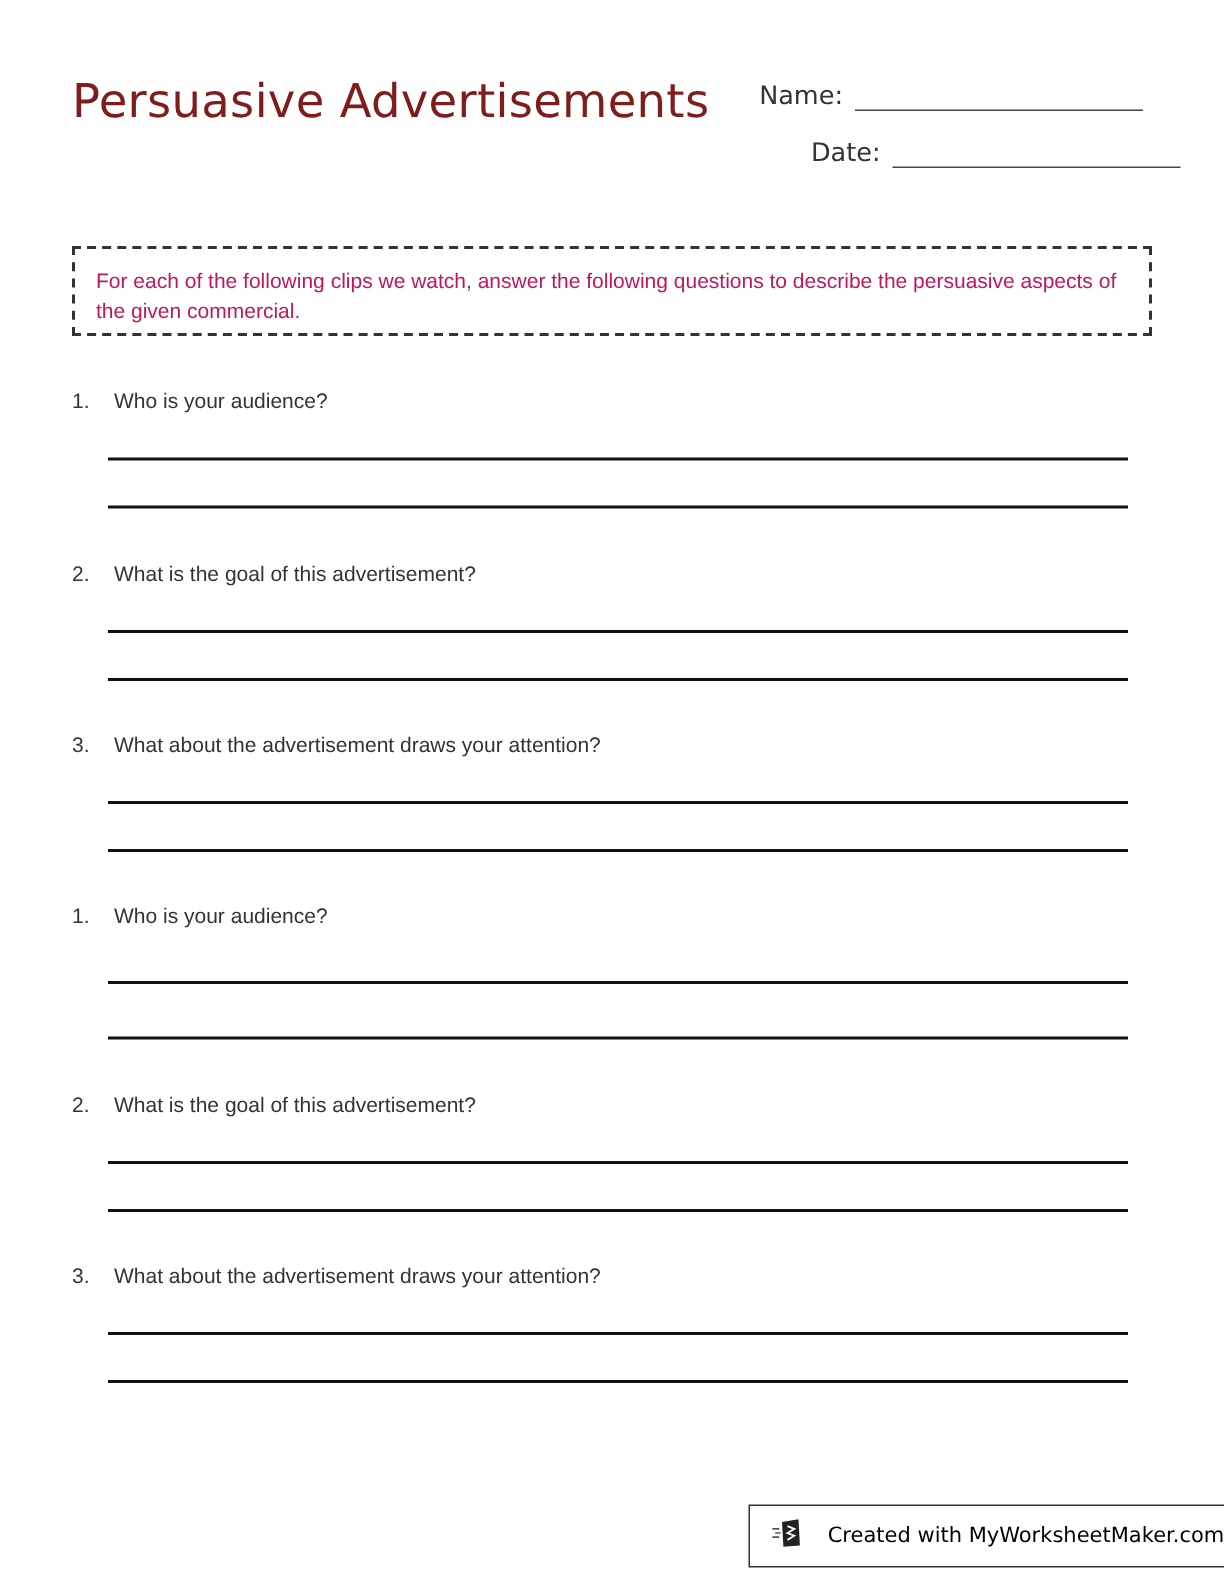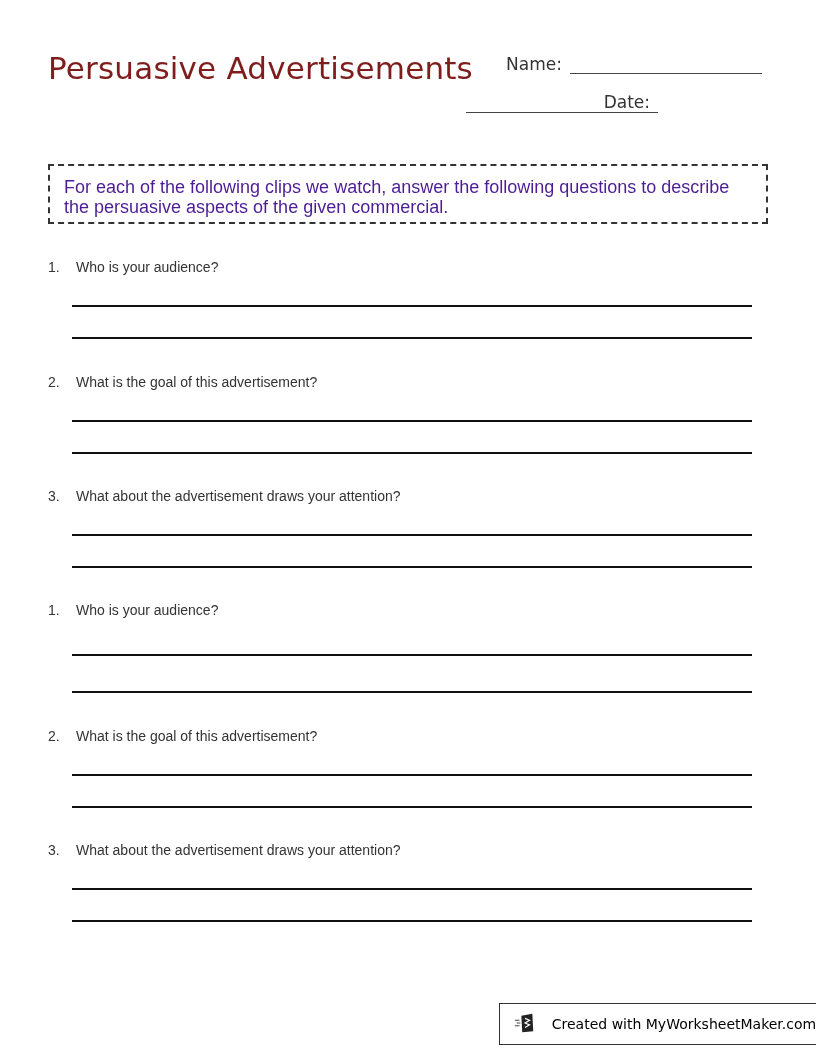--- a/index.html
+++ b/index.html
@@ -5,40 +5,40 @@
     html, body { margin: 0; padding: 0; background: #ffffff; }
     body { width: 816px; height: 1056px; position: relative; overflow: hidden;
            font-family: "DejaVu Sans", "Liberation Sans", sans-serif; color: #222; }
     .title { position: absolute; left: 48px; top: 48px; font-size: 31px; color: #7f1d1d;
              font-weight: normal; letter-spacing: 0.2px; margin: 0; line-height: 40px; }
     .field-row { position: absolute; display: flex; align-items: flex-end; }
     .field-label { font-size: 17px; color: #333; width: 80px; text-align: right; padding-right: 8px; box-sizing: border-box; line-height: 20px; }
     .field-line { width: 192px; height: 0; border-bottom: 1.5px solid #444; margin-bottom: 0; }
     .instructions { position: absolute; left: 48px; top: 164px; width: 720px; height: 60px; box-sizing: border-box;
                     border: 2px dashed #333; padding: 11px 14px 0 14px;
-                    font-family: "Liberation Sans", sans-serif; font-size: 18px; line-height: 20px; color: #4c1d95; }
+                    font-family: "Liberation Sans", sans-serif; font-size: 14px; line-height: 20px; color: #be185d; }
     .question { position: absolute; left: 48px; width: 720px; }
     .q-text { font-family: "Liberation Sans", sans-serif; font-size: 14px; color: #333; display: flex; line-height: 18px; }
     .q-num { width: 28px; }
     .answer-line { position: absolute; left: 24px; width: 680px; height: 0; border-top: 2.5px solid #111; }
     .footer { position: absolute; left: 499px; top: 1003px; width: 332px; height: 42px; box-sizing: border-box;
               border: 1.5px solid #333; display: flex; align-items: center; justify-content: center; gap: 16px;
               font-size: 14px; color: #000000; }
     .footer svg { width: 22px; height: 22px; }
   </style>
 </head>
 <body>
 
 <h1 class="title">Persuasive Advertisements</h1>
 
 <div class="field-row" style="left:490px; top:54px;justify-content:space-between;">
   <span class="field-label">Name:</span>
   <span class="field-line"></span>
 </div>
-<div class="field-row" style="left:466px; top:92px;flex-direction:column;">
+<div class="field-row" style="left:515px; top:92px;">
   <span class="field-label">Date:</span>
   <span class="field-line"></span>
 </div>
 
 <div class="instructions">For each of the following clips we watch, answer the following questions to describe the persuasive aspects of the given commercial.</div>
 
 <div class="question" style="top:258px;">
   <div class="q-text">
       <span class="q-num">1.</span>
       <span>Who is your audience?</span>

